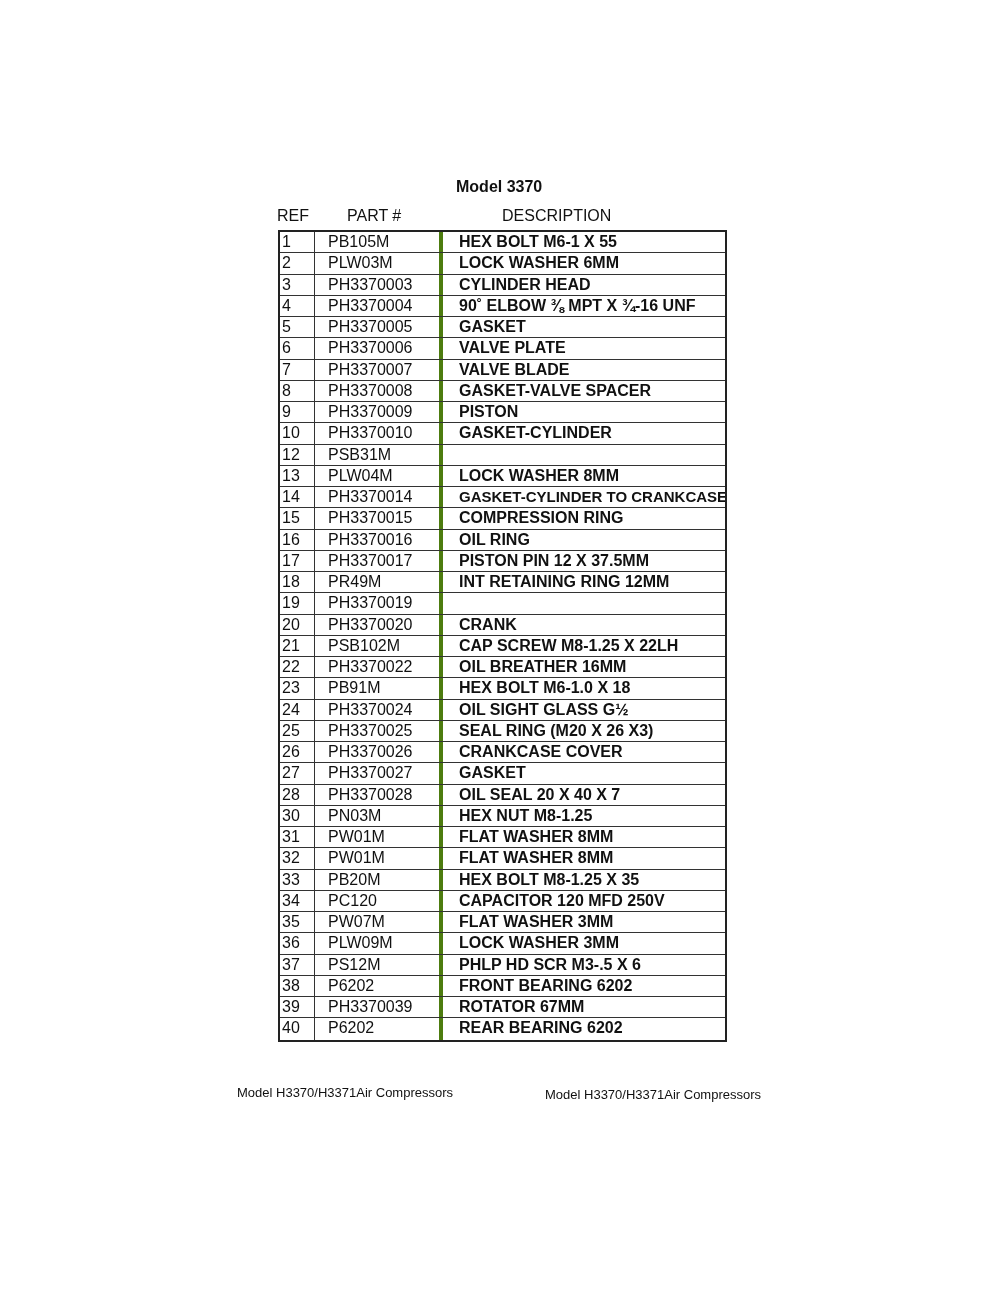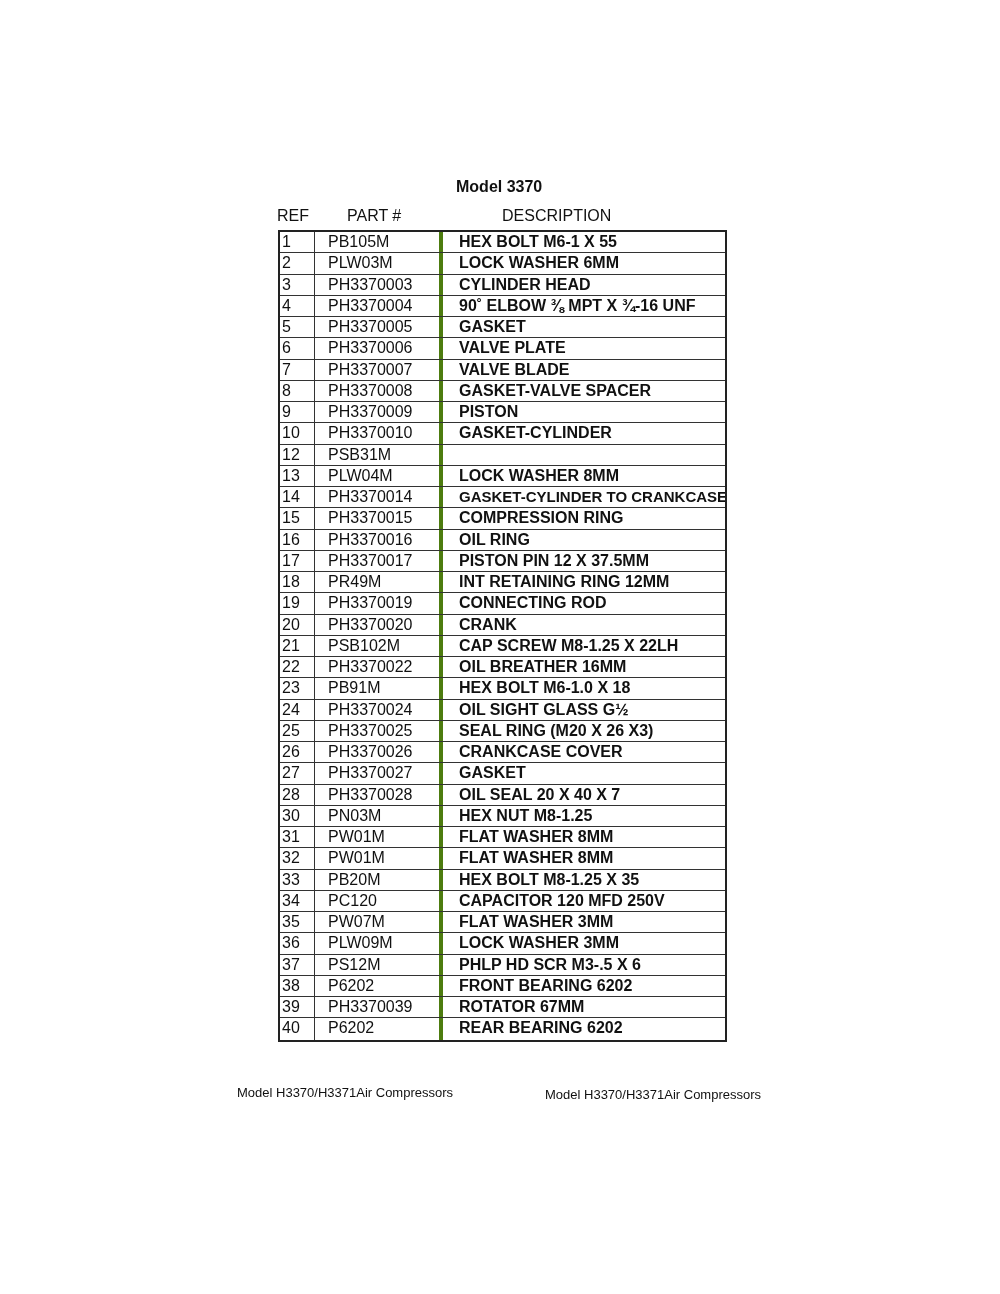--- a/index.html
+++ b/index.html
@@ -114,21 +114,20 @@
       <div class="c c-desc">PISTON PIN 12 X 37.5MM</div>
     </div>
     <div class="row">
       <div class="c c-ref">18</div>
       <div class="c c-part">PR49M</div>
       <div class="c c-desc">INT RETAINING RING 12MM</div>
     </div>
     <div class="row">
       <div class="c c-ref">19</div>
       <div class="c c-part">PH3370019</div>
-      <div class="c c-desc">CONNECTING ROD</div>
     </div>
     <div class="row">
       <div class="c c-ref">20</div>
       <div class="c c-part">PH3370020</div>
       <div class="c c-desc">CRANK</div>
     </div>
     <div class="row">
       <div class="c c-ref">21</div>
       <div class="c c-part">PSB102M</div>
       <div class="c c-desc">CAP SCREW M8-1.25 X 22LH</div>

